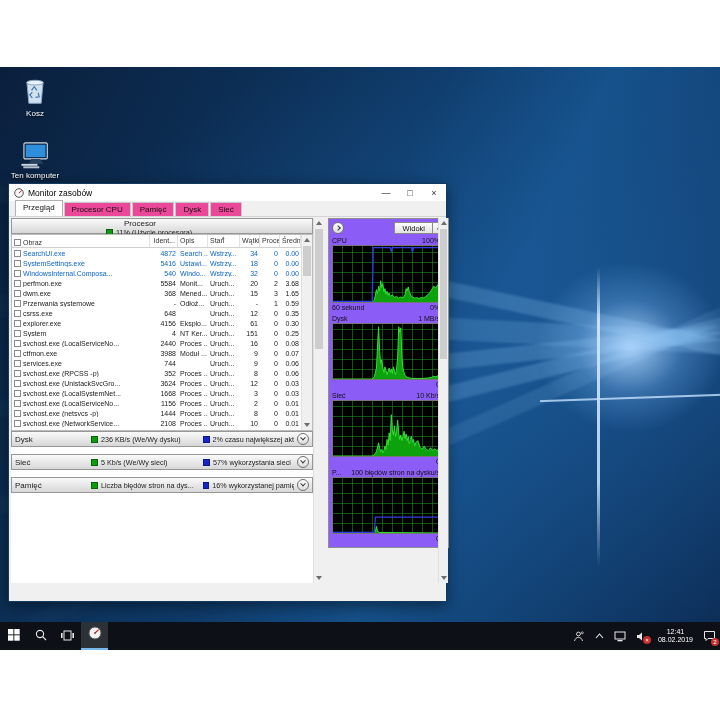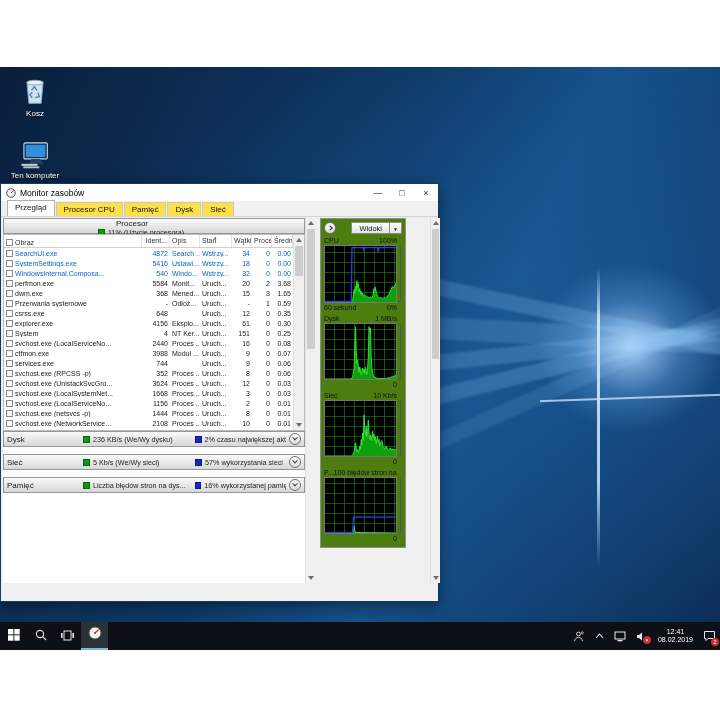--- a/index.html
+++ b/index.html
@@ -44,21 +44,21 @@
 
   
   .win{position:absolute;left:133px;top:183px;width:439px;height:419px;background:#f0f0f0;
     border:1px solid #12395e;box-shadow:0 4px 14px rgba(0,0,0,.45);z-index:10;}
   .titlebar{height:17px;background:#fff;display:flex;align-items:center;padding-left:5px;}
   .titlebar .title{font-size:8.5px;color:#000;margin-left:4px;flex:1;}
   .wbtn{width:24px;height:17px;display:flex;align-items:center;justify-content:center;font-size:9px;color:#333;}
   .menubar{height:16px;background:#fff;display:flex;align-items:center;gap:14px;padding-left:7px;border-bottom:1px solid #e4e4e4;}
   .menubar span{font-size:8.5px;color:#111;}
   .tabbar{height:16px;background:#f0f0f0;display:flex;align-items:flex-end;padding-left:6px;border-bottom:1px solid #d4d4d4;}
-  .tab{font-size:8px;color:#111;padding:2px 7px 2px 7px;border:1px solid #c8c8c8;border-bottom:none;background:#fde047;margin-right:1px;height:14px;}
+  .tab{font-size:8px;color:#111;padding:2px 7px 2px 7px;border:1px solid #c8c8c8;border-bottom:none;background:#ec4899;margin-right:1px;height:14px;}
   .tab.active{background:#fff;height:16px;border-color:#b0b0b0;}
 
   .content{position:relative;height:368px;background:#f0f0f0;}
 
   
   .pane{position:absolute;left:2px;top:1px;width:313px;height:365px;background:#fff;}
   .secbar{position:absolute;left:0;width:302px;height:16px;display:flex;align-items:center;
     background:linear-gradient(#fafafa,#d7d7d7);border:1px solid #979797;padding:0 3px;}
   .secbar .st{font-size:8px;color:#1a1a1a;width:76px;}
   .sq{width:7px;height:7px;display:inline-block;margin-right:3px;border:1px solid rgba(0,0,0,.35);}
@@ -91,21 +91,21 @@
   .sortmark{position:absolute;top:-1px;left:14px;font-size:5px;color:#666;}
 
   
   .sb{position:absolute;background:#f0f0f0;border-left:1px solid #e0e0e0;}
   .sb-btn{position:absolute;left:0;width:100%;height:10px;display:flex;align-items:center;justify-content:center;background:#f0f0f0;}
   .tri-up{width:0;height:0;border-left:3px solid transparent;border-right:3px solid transparent;border-bottom:4px solid #6c6c6c;}
   .tri-dn{width:0;height:0;border-left:3px solid transparent;border-right:3px solid transparent;border-top:4px solid #6c6c6c;}
   .sb-thumb{position:absolute;left:1px;right:1px;background:#cdcdcd;}
 
   
-  .panel{position:absolute;left:319px;top:1px;width:86px;height:330px;background:#4d7c0f;border:1px solid #8f8f8f;padding:2px 3px;}
+  .panel{position:absolute;left:319px;top:1px;width:121px;height:330px;background:#8b5cf6;border:1px solid #8f8f8f;padding:2px 3px;}
   .panel-toolbar{height:14px;display:flex;justify-content:space-between;align-items:center;margin-bottom:1px;}
   .views{display:flex;}
   .vb-label{border:1px solid #8a8a8a;background:linear-gradient(#fdfdfd,#e3e3e3);padding:0 7px;font-size:7.5px;height:12px;line-height:12px;color:#111;}
   .vb-arrow{border:1px solid #8a8a8a;border-left:none;background:linear-gradient(#fdfdfd,#e3e3e3);width:12px;height:12px;font-size:5px;line-height:12px;text-align:center;color:#222;}
   .graph-group{margin-bottom:2px;padding-right:5px;}
   .g-label{display:flex;justify-content:space-between;font-size:7px;color:#111;height:9px;line-height:9px;}
   .g-wrap{position:relative;height:57px;border:1px solid #767676;
     background:
       repeating-linear-gradient(90deg,transparent 0 9px,rgba(35,150,35,.55) 9px 10px),
       repeating-linear-gradient(0deg,transparent 0 9px,rgba(35,150,35,.55) 9px 10px),
@@ -148,21 +148,21 @@
           <rect x="4" y="3" width="19" height="13" rx="1" fill="#10284a" stroke="#cfd9e4" stroke-width="0.9"></rect>
           <rect x="5.5" y="4.5" width="16" height="10" fill="#2f8fdd"></rect>
           <path d="M10 16 L8 20 L20 20 L17 16 Z" fill="#24425f"></path>
           <rect x="2" y="20" width="13" height="1.6" fill="#c9d4df"></rect>
           <rect x="3.5" y="22" width="13" height="1.6" fill="#b4c2cf"></rect>
         </svg>
       </span>
       <div>Ten komputer</div>
     </div>
 
-    <div class="win" style="left:0;top:116px;">
+    <div class="win" style="left:8px;top:116px;">
       <div class="titlebar">
         <span>
           <svg width="10" height="10" viewBox="0 0 10 10">
             <circle cx="5" cy="5" r="4.3" fill="#f4f4f4" stroke="#444" stroke-width="0.9"></circle>
             <line x1="5" y1="5" x2="7.6" y2="2.6" stroke="#c22" stroke-width="1"></line>
           </svg>
         </span>
         <span class="title">Monitor zasobów</span>
         <div class="wbtn">—</div>
         <div class="wbtn">□</div>

